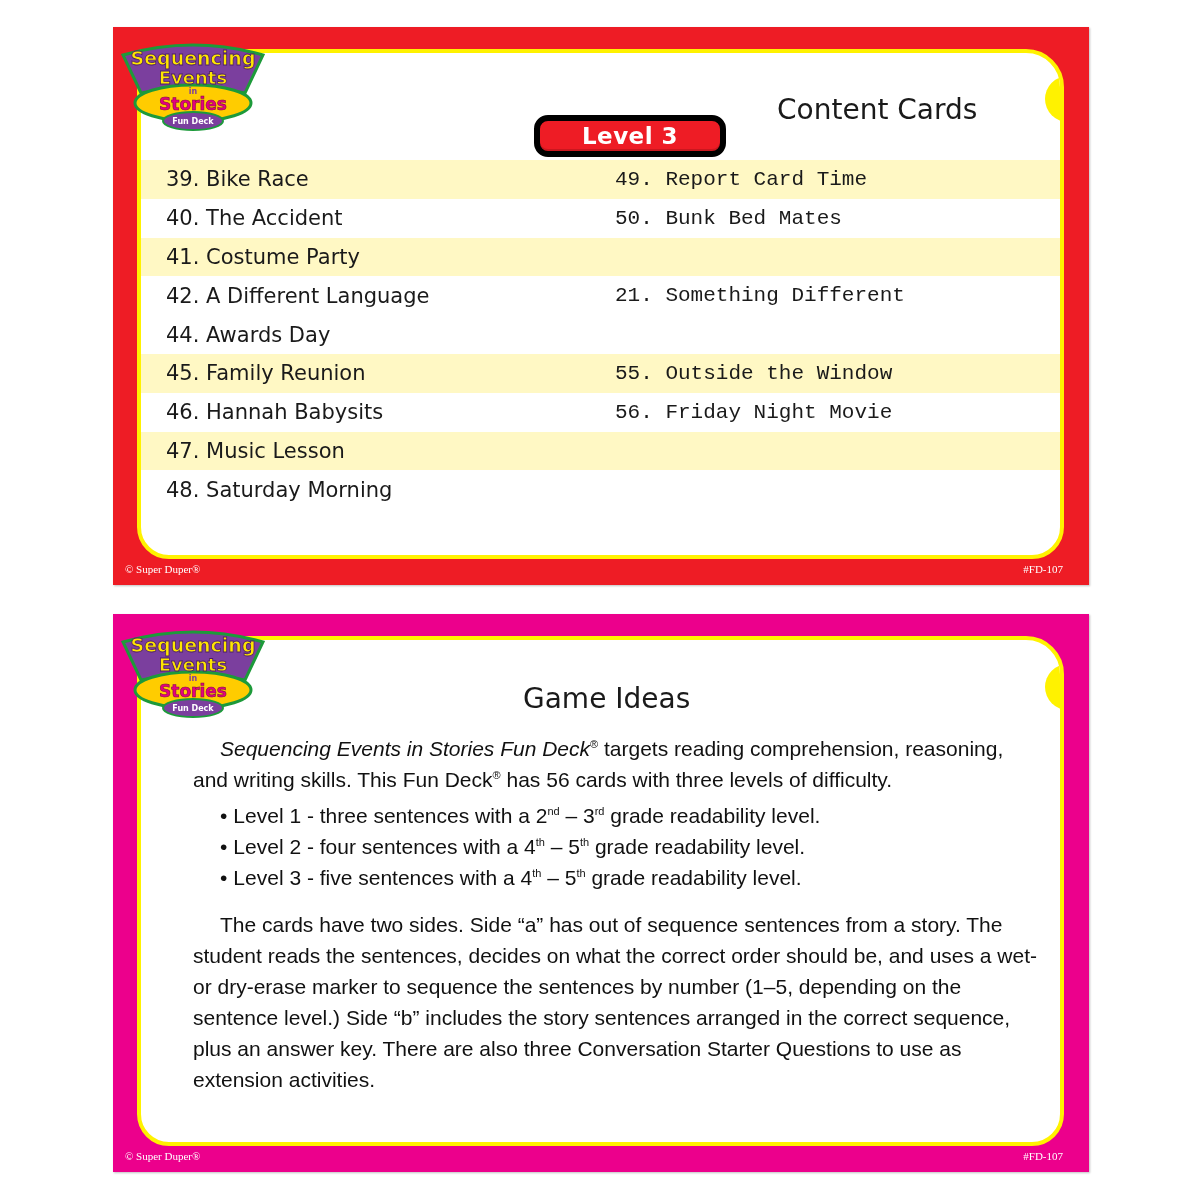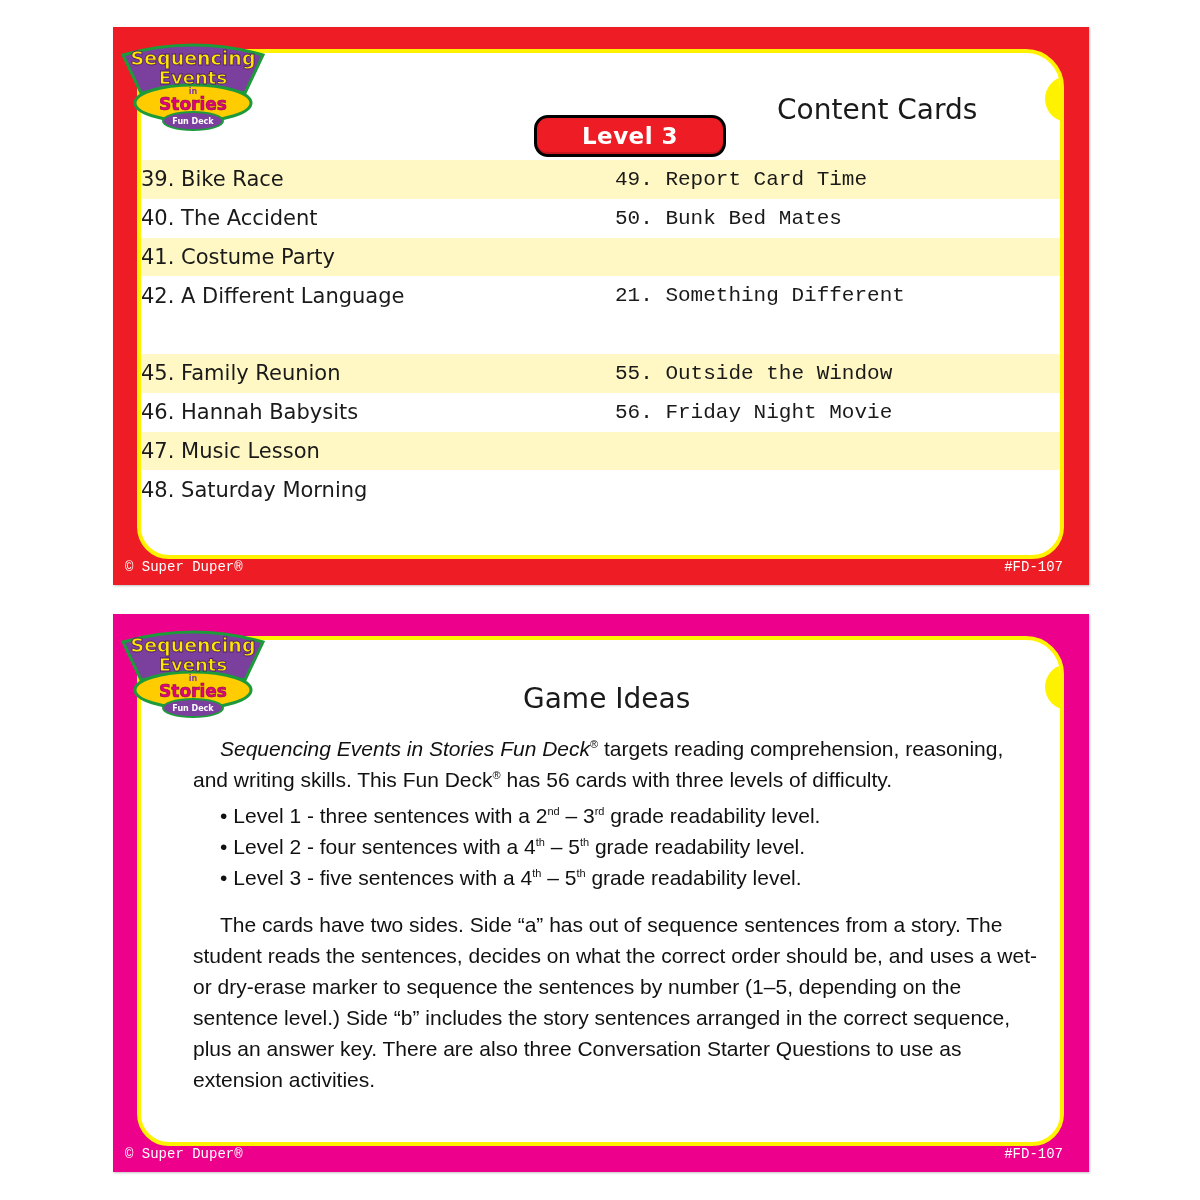--- a/index.html
+++ b/index.html
@@ -21,51 +21,51 @@
 
   .corner-badge {
     position: absolute; width: 46px; height: 46px; border-radius: 50%;
     background: #fff200; display: flex; align-items: center; justify-content: center;
     font-weight: bold; font-size: 17px; color: #111;
   }
   .card.red .corner-badge { left: 904px; top: 23px; }
   .card.pink .corner-badge { left: 904px; top: 24px; }
 
   .footer-left, .footer-right {
-    position: absolute; bottom: 10px; font-family: Liberation Mono, monospace;
-    font-size: 14px; color: #ffffff;
+    position: absolute; bottom: 10px; font-family: Liberation Serif, serif;
+    font-size: 11px; color: #ffffff;
   }
   .footer-left { left: 12px; }
   .footer-right { right: 26px; }
 
   
   .logo { position: absolute; left: 4px; top: 14px; width: 152px; height: 90px; z-index: 5; }
 
   
   .level-pill {
     position: absolute; left: 393px; top: 62px; width: 192px; height: 42px;
-    background: #ee1c25; border: 3px solid #000000; border-radius: 14px;
+    background: #ee1c25; border: 6px solid #000000; border-radius: 14px;
     display: flex; align-items: center; justify-content: center;
     color: #fff; font-weight: bold; font-size: 23px; letter-spacing: 0.5px;
     box-shadow: inset 0 -2px 0 rgba(0,0,0,0.15);
   }
   .card-title {
     position: absolute; font-weight: normal; font-size: 28px; color: #1a1a1a;
   }
   .card.red .card-title { left: 636px; top: 40px; }
   .card.pink .card-title { left: 382px; top: 42px; }
 
   .list-grid { position: absolute; left: 0; top: 107px; width: 100%; }
   .list-row { height: 38.8px; display: flex; }
   .list-row.alt { background: #fff8c4; }
   .list-cell {
     flex: 0 0 auto; display: flex; align-items: center;
     font-size: 21px; color: #1a1a1a; white-space: nowrap;
   }
-  .list-cell.left { width: 474px; }
+  .list-cell.left { width: 474px; padding-left: 25px; }
   .list-cell.right { padding-left: 0; font-family: Liberation Mono, monospace; }
 
   
   .body-text {
     position: absolute; left: 52px; top: 93px; width: 850px;
     font-family: "Liberation Sans", sans-serif; font-size: 21px; line-height: 31px; color: #111;
   }
   .body-text p { text-indent: 27px; }
   .body-text .intro-em { font-style: italic; }
   .body-text sup { font-size: 11px; vertical-align: super; line-height: 0; }
@@ -92,20 +92,21 @@
         <div class="list-cell right">50. Bunk Bed Mates</div>
       </div>
       <div class="list-row alt">
         <div class="list-cell left">41. Costume Party</div>
       </div>
       <div class="list-row">
         <div class="list-cell left">42. A Different Language</div>
         <div class="list-cell right">21. Something Different</div>
       </div>
       <div class="list-row">
+        <div class="list-cell left">44. Awards Day</div>
       </div>
       <div class="list-row alt">
         <div class="list-cell left">45. Family Reunion</div>
         <div class="list-cell right">55. Outside the Window</div>
       </div>
       <div class="list-row">
         <div class="list-cell left">46. Hannah Babysits</div>
         <div class="list-cell right">56. Friday Night Movie</div>
       </div>
       <div class="list-row alt">

